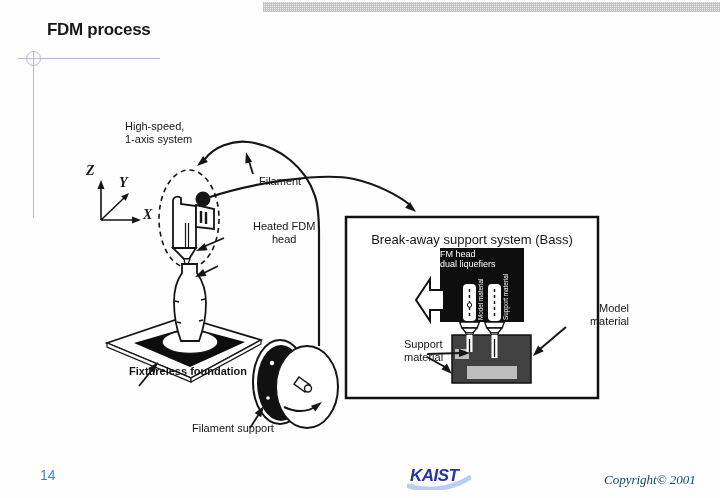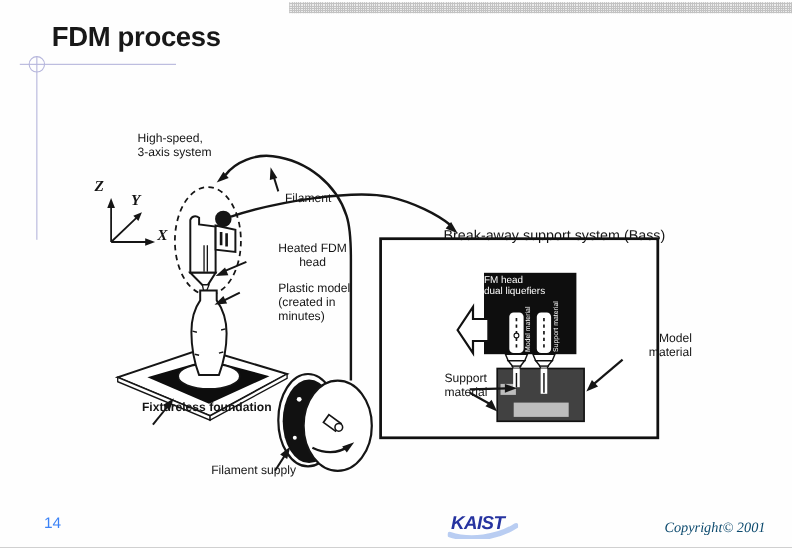--- a/index.html
+++ b/index.html
@@ -8,28 +8,28 @@
     font-family:"Liberation Sans","DejaVu Sans",sans-serif;color:#151515;
   }
   .abs{position:absolute;}
   
   .top-bar{
     left:263px;top:2px;width:457px;height:10px;background-color:#ebebeb;
     background-image:
       repeating-linear-gradient(0deg,#c2c2c2 0 1px,transparent 1px 2px),
       repeating-linear-gradient(90deg,#c2c2c2 0 1px,transparent 1px 2px);
   }
-  .slide-title{left:47px;top:20px;font-size:25px;font-weight:700;color:#181818;letter-spacing:-.3px;}
+  .slide-title{left:47px;top:20px;font-size:17px;font-weight:700;color:#181818;letter-spacing:-.3px;}
   .deco-h{left:18px;top:58px;width:142px;height:1px;background:#b6b6dc;}
   .deco-v{left:33px;top:51px;width:1px;height:167px;background:#b6b6dc;}
   .deco-circle{left:26px;top:51px;width:13px;height:13px;border:1px solid #b6b6dc;border-radius:50%;}
   .art{left:0;top:0;z-index:1;}
   .lbl{z-index:2;font-size:11px;line-height:13px;white-space:nowrap;margin-left:31px;}
   .axis{z-index:2;font-family:"Liberation Serif","DejaVu Serif",serif;font-style:italic;font-size:14px;font-weight:600;}
-  .inset-title{left:346px;top:206px;width:252px;text-align:center;font-size:13px;z-index:2;white-space:nowrap;margin-left:32px;}
+  .inset-title{left:346px;top:232px;width:252px;text-align:center;font-size:13px;z-index:2;white-space:nowrap;}
   .fm-head{left:440px;top:250px;width:60px;text-align:left;color:#fff;font-size:9px;line-height:9.5px;z-index:2;}
   .rot{z-index:2;color:#fff;font-size:6.3px;line-height:7px;white-space:nowrap;transform:rotate(-90deg);transform-origin:0 0;}
   .model-lbl{left:549px;top:302px;width:49px;text-align:right;z-index:2;}
   .page-num{left:40px;top:467px;font-size:14px;color:#3b82f6;z-index:2;}
   .kaist{left:407px;top:466px;width:64px;height:24px;z-index:2;}
   .kaist .word{position:absolute;left:3px;top:0;font-size:17px;font-weight:800;font-style:italic;color:#2633a0;letter-spacing:-.5px;}
   .kaist svg{position:absolute;left:0;top:0;}
   .lab-name{left:473px;top:471px;font-size:13px;font-weight:700;color:#a9bae8;z-index:2;white-space:nowrap;}
   .copyright{left:604px;top:472px;font-size:13px;font-style:italic;font-family:"Liberation Serif","DejaVu Serif",serif;color:#0c4a6e;z-index:2;white-space:nowrap;}
 </style>
@@ -144,34 +144,29 @@
     <g stroke="#151515" stroke-width="1.6" fill="#151515">
       <path d="M 101,220 V 186 M 101,220 H 135 M 101,220 L 124,198" fill="none"></path>
       <polygon points="101,180 97.5,189 104.5,189" stroke="none"></polygon>
       <polygon points="141,220 132,216.5 132,223.5" stroke="none"></polygon>
       <polygon points="129,193 125.8,200.8 121.2,196.2" stroke="none"></polygon>
     </g>
   </svg>
 
   <div class="abs lbl" style="left:94px;top:120px;">
     <div>High-speed,</div>
-    <div>3-axis system</div>
+    <div>1-axis system</div>
   </div>
   <div class="abs lbl" style="left:228px;top:175px;">Filament</div>
   <div class="abs lbl" style="left:222px;top:220px;text-align:center;">
     <div>Heated FDM</div>
     <div>head</div>
   </div>
-  <div class="abs lbl" style="left:222px;top:256px;">
-    <div>Plastic model</div>
-    <div>(created in</div>
-    <div>minutes)</div>
-  </div>
   <div class="abs lbl" style="left:98px;top:365px;font-weight:bold;">Fixtureless foundation</div>
-  <div class="abs lbl" style="left:161px;top:422px;">Filament supply</div>
+  <div class="abs lbl" style="left:161px;top:422px;">Filament support</div>
 
   <div class="abs axis" style="left:86px;top:163px;">Z</div>
   <div class="abs axis" style="left:119px;top:175px;">Y</div>
   <div class="abs axis" style="left:143px;top:207px;">X</div>
 
   <div class="abs inset-title">Break-away support system (Bass)</div>
   <div class="abs fm-head">
     <div>FM head</div>
     <div>dual liquefiers</div>
   </div>

